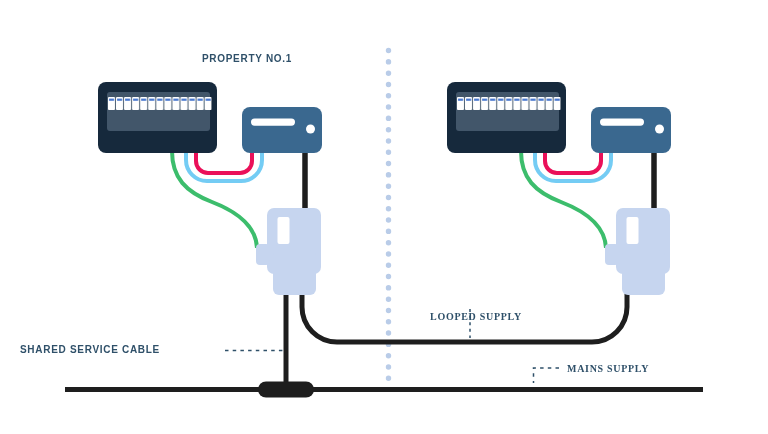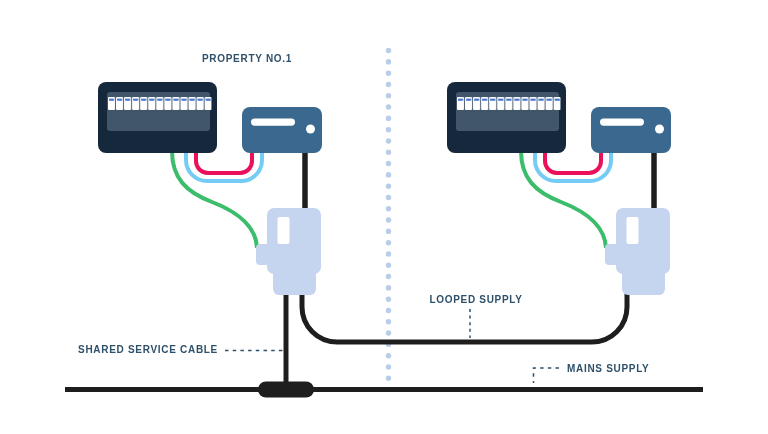--- a/index.html
+++ b/index.html
@@ -22,21 +22,21 @@
   }
   .lbl {
     position: absolute;
     font-size: 10px;
     font-weight: 700;
     letter-spacing: 0.7px;
     color: #2f5069;
     white-space: nowrap;
   }
   .lbl.center { text-align: center; }
-  .lbl.right  { text-align: right; }
+  .lbl.right  { }
 </style>
 </head>
 <body>
 
 <div class="stage">
 
   <svg width="768" height="434" viewBox="0 0 768 434">
     <defs>
       <pattern id="breakerPat" patternUnits="userSpaceOnUse" x="108" y="97" width="8.05" height="13">
         <rect x="0" y="0" width="7.1" height="13" rx="1" fill="#ffffff"></rect>
@@ -93,16 +93,16 @@
       <circle cx="310.5" cy="129" r="4.5" fill="#ffffff"></circle>
 
       <rect x="256" y="244" width="14" height="21" rx="4" fill="#c6d5ef"></rect>
       <rect x="267" y="208" width="54" height="66" rx="7" fill="#c6d5ef"></rect>
       <rect x="273" y="250" width="43" height="45" rx="6" fill="#c6d5ef"></rect>
       <rect x="277.5" y="217" width="12" height="27" rx="2" fill="#ffffff"></rect>
     </g>
   </svg>
 
   <div class="lbl center" style="left:147px; top:53px; width:200px;">PROPERTY NO.1</div>
-  <div class="lbl center" style="left:376px; top:294px; width:200px;">LOOPED SUPPLY</div>
+  <div class="lbl center" style="left:376px; top:311px; width:200px;font-family:Liberation Serif, serif;">LOOPED SUPPLY</div>
   <div class="lbl right" style="left:20px; top:344px; width:198px;">SHARED SERVICE CABLE</div>
-  <div class="lbl" style="left:567px; top:363px;">MAINS SUPPLY</div>
+  <div class="lbl" style="left:567px; top:363px;font-family:Liberation Serif, serif;">MAINS SUPPLY</div>
 </div>
 
 </body></html>

